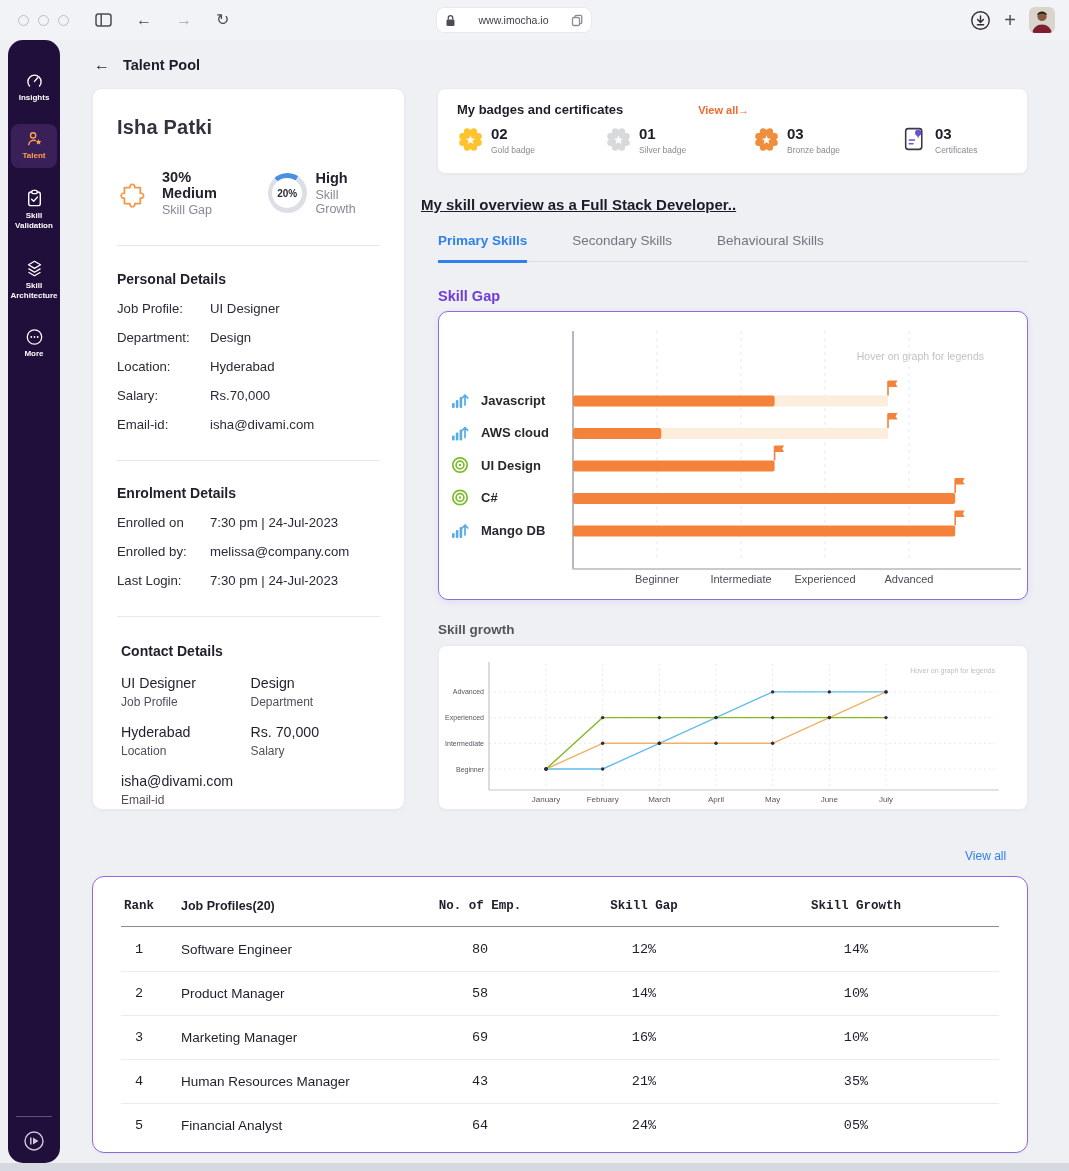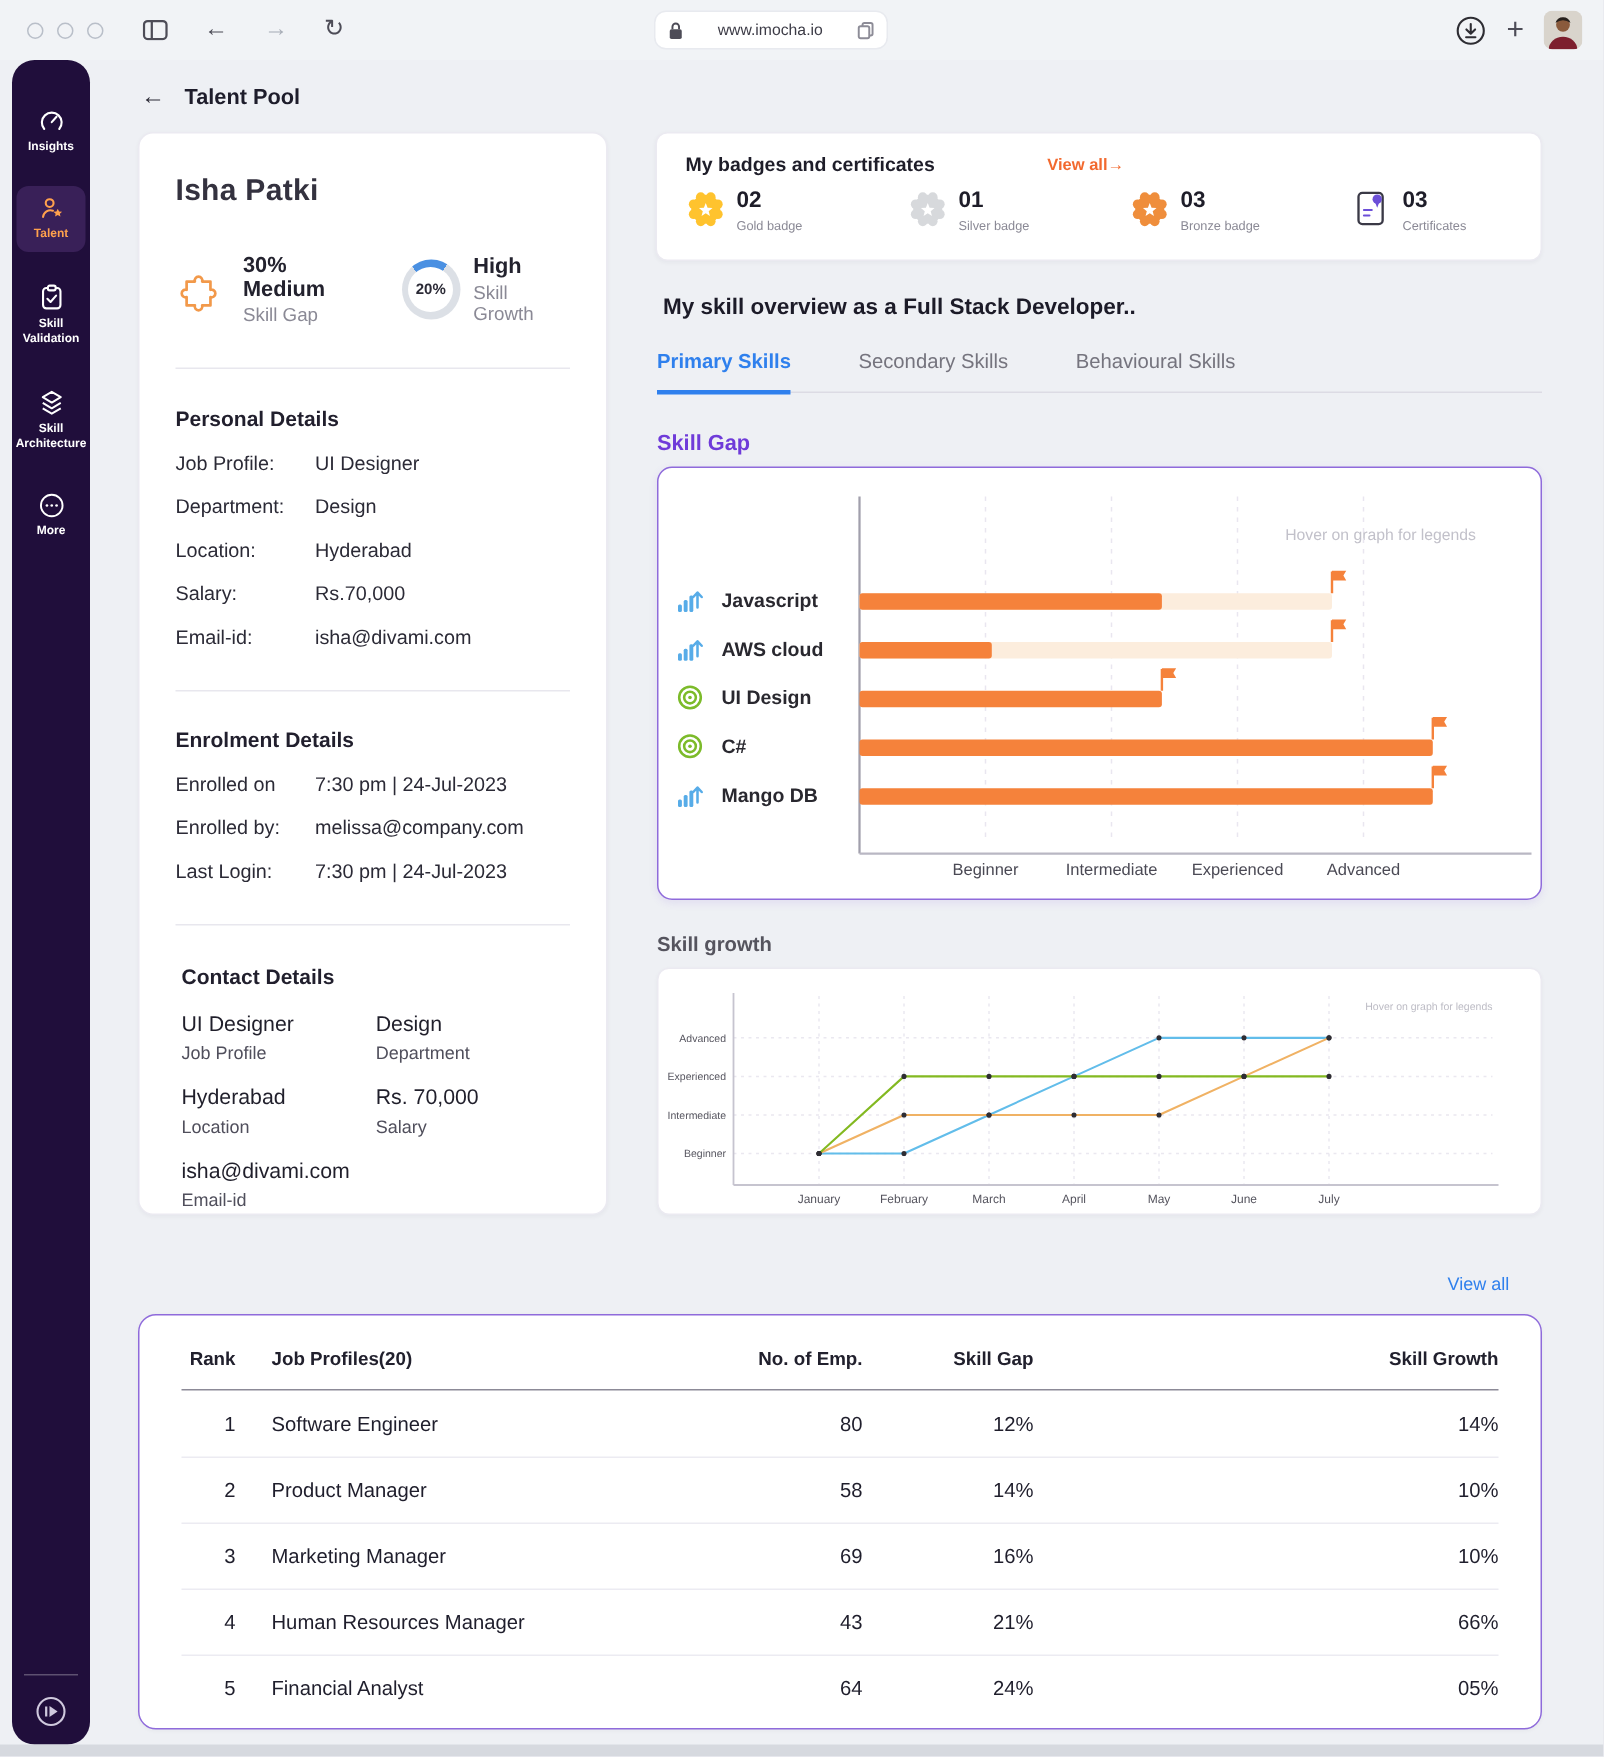--- a/index.html
+++ b/index.html
@@ -56,38 +56,38 @@
   .b-head { display:flex; align-items:center; gap:75px; }
   .b-title { font-size:13px; font-weight:700; color:#1e1d29; }
   .b-viewall { font-size:11px; font-weight:700; color:#f2692e; cursor:pointer; }
   .b-row { display:flex; margin-top:9px; }
   .b-item { display:flex; align-items:flex-start; gap:7px; width:148px; }
   .b-item:last-child { width:auto; }
   .b-count { font-size:15px; font-weight:700; color:#1e1d29; line-height:1.1; }
   .b-lab { font-size:8.5px; color:#8a8995; margin-top:2px; white-space:nowrap; }
 
   
-  .ov-title { position:absolute; left:442px; top:196px; font-size:15px; font-weight:700; color:#1c1b28; }
+  .ov-title { position:absolute; left:421px; top:196px; font-size:15px; font-weight:700; color:#1c1b28;text-decoration:underline; }
   .tabs { position:absolute; left:438px; top:233px; width:590px; display:flex; gap:45px; border-bottom:1px solid #dcdbe4; }
   .tab { font-size:13.5px; color:#75747e; padding-bottom:12px; cursor:pointer; }
   .tab.active { color:#2f80ed; font-weight:700; border-bottom:3.5px solid #2f80ed; margin-bottom:-2px; }
 
   .gap-title { position:absolute; left:438px; top:288px; font-size:14.5px; font-weight:700; color:#6f3bd9; }
   .gap-card { left:438px; top:311px; width:590px; height:289px; border:1.5px solid #8f6bdb; box-shadow:0 2px 6px rgba(111,59,217,.10); }
   .growth-title { position:absolute; left:438px; top:622px; font-size:13.5px; font-weight:700; color:#55545e; }
   .growth-card { left:438px; top:645px; width:590px; height:165px; border-radius:8px; }
 
   
   .lb-title { position:absolute; left:92px; top:846px; font-size:12px; font-weight:700; color:#6f3bd9;margin-top:44px; }
   .lb-viewall { position:absolute; left:965px; top:849px; font-size:12px; color:#2f80ed; cursor:pointer; }
   .lb-card { left:92px; top:876px; width:936px; height:277px; border:1.5px solid #8f6bdb; border-radius:12px; padding:22px 28px 0; }
   .lb-head { display:grid; grid-template-columns:36px 180px 190px 90px 1fr; column-gap:24px; font-size:12.5px; font-weight:700; color:#21202d; padding-bottom:13px; border-bottom:1px solid #8c8a97; }
   .lb-row { display:grid; grid-template-columns:36px 180px 190px 90px 1fr; column-gap:24px; align-items:center; height:44px; font-size:13.5px; font-weight:500; color:#1f1e2c; cursor:pointer; }
   .lb-row + .lb-row { border-top:1px solid #ecebf2; }
-  .c-center { text-align:right; }
+  .c-center { text-align:center;font-family:Liberation Mono, monospace; }
   .bottom-strip { position:absolute; left:0; right:0; bottom:0; height:8px; background:#d6d9df; }
 </style>
 </head>
 <body>
 
 <div id="app">
 
   <div class="toolbar">
     <div class="traffic">
       <span></span>
@@ -538,21 +538,21 @@
         <span>Marketing Manager</span>
         <span class="c-center">69</span>
         <span class="c-center">16%</span>
         <span class="c-center">10%</span>
     </div>
     <div class="lb-row">
       <span class="c-center">4</span>
         <span>Human Resources Manager</span>
         <span class="c-center">43</span>
         <span class="c-center">21%</span>
-        <span class="c-center">66%</span>
+        <span class="c-center">35%</span>
     </div>
     <div class="lb-row">
       <span class="c-center">5</span>
         <span>Financial Analyst</span>
         <span class="c-center">64</span>
         <span class="c-center">24%</span>
         <span class="c-center">05%</span>
     </div>
   </div>
 

